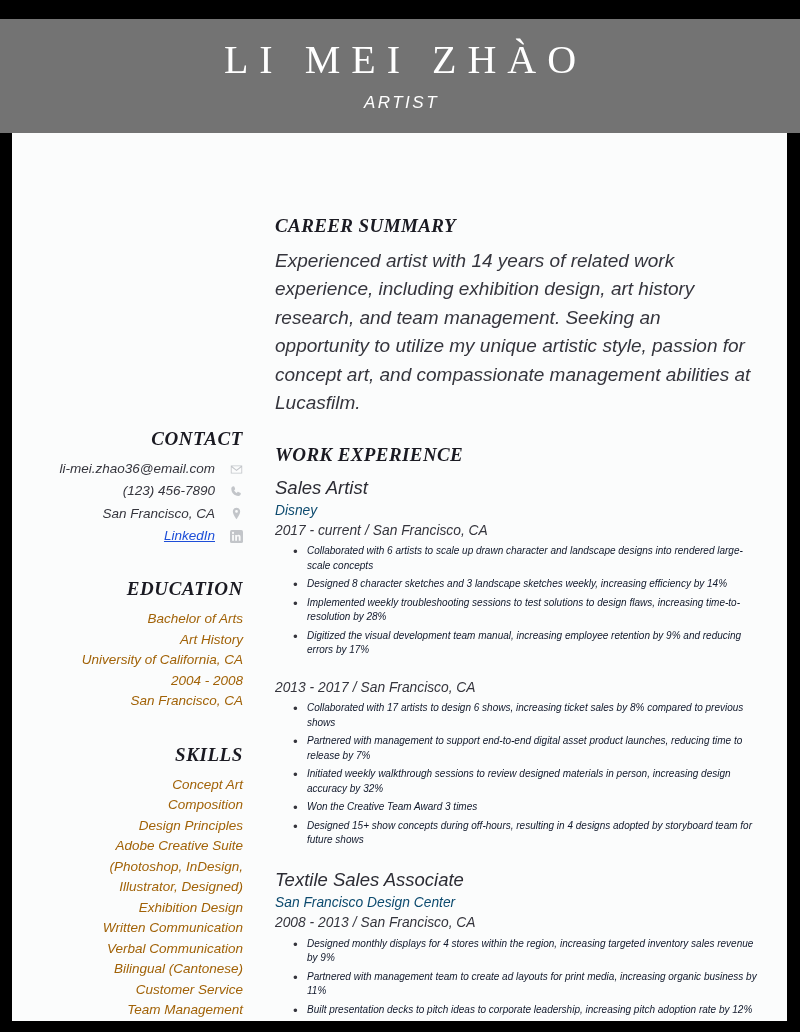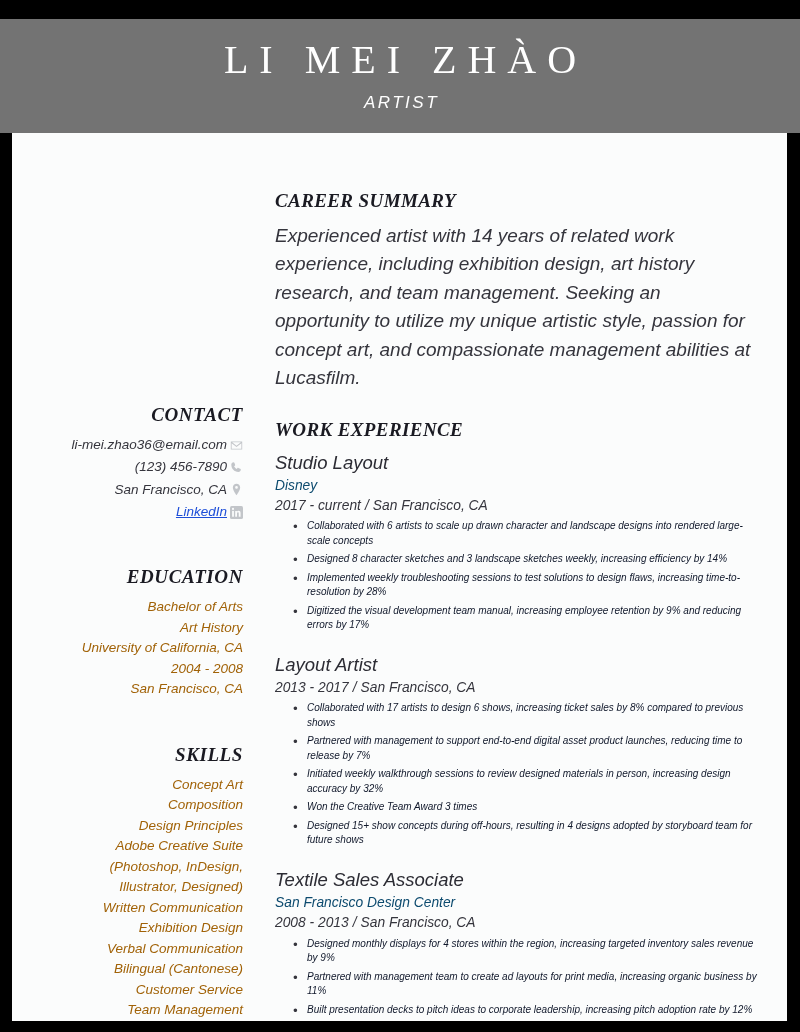--- a/index.html
+++ b/index.html
@@ -74,28 +74,28 @@
     text-align: right;
   }
   .side-heading {
     font-family: "Liberation Serif", serif;
     font-size: 19px;
     font-weight: 700;
     color: #1a1a22;
     letter-spacing: 0.6px;
     margin: 0 0 9px 0;
   }
-  .side-heading.spaced { margin-top: 44px; }
+  .side-heading.spaced { margin-top: 32px; }
 
   .contact-list { margin: 0; padding: 0; list-style: none; }
   .contact-row {
     display: flex;
     align-items: center;
     justify-content: flex-end;
-    gap: 3px;
+    gap: 15px;
     font-size: 13.5px;
     color: #35353d;
     line-height: 1.5;
     margin-bottom: 2px;
   }
   .contact-row .ctext { white-space: nowrap; }
   .contact-row a {
     color: #1d4ed8;
     text-decoration: underline;
   }
@@ -243,53 +243,52 @@
       </ul>
 
       <h2 class="side-heading spaced">SKILLS</h2>
       <ul class="plain-list">
         <li>Concept Art</li>
         <li>Composition</li>
         <li>Design Principles</li>
         <li>Adobe Creative Suite</li>
         <li>(Photoshop, InDesign,</li>
         <li>Illustrator, Designed)</li>
+        <li>Exhibition Design</li>
         <li>Written Communication</li>
-        <li>Exhibition Design</li>
         <li>Verbal Communication</li>
         <li>Bilingual (Cantonese)</li>
         <li>Customer Service</li>
         <li>Team Management</li>
       </ul>
 
     </aside>
 
     <section class="main">
 
       <h2 class="main-heading">CAREER SUMMARY</h2>
       <p class="summary-text">Experienced artist with 14 years of related work experience, including exhibition design, art history research, and team management. Seeking an opportunity to utilize my unique artistic style, passion for concept art, and compassionate management abilities at Lucasfilm.</p>
 
       <h2 class="main-heading">WORK EXPERIENCE</h2>
 
       <div class="exp-block">
-        <h3 class="exp-title">Studio Layout</h3>
+        <h3 class="exp-title">Sales Artist</h3>
         <div class="exp-company">Disney</div>
         <div class="exp-meta">
           <span>2017 - current</span><span class="sep">/</span><span>San Francisco, CA</span>
         </div>
         <ul class="bullets">
           <li>Collaborated with 6 artists to scale up drawn character and landscape designs into rendered large-scale concepts</li>
           <li>Designed 8 character sketches and 3 landscape sketches weekly, increasing efficiency by 14%</li>
           <li>Implemented weekly troubleshooting sessions to test solutions to design flaws, increasing time-to-resolution by 28%</li>
           <li>Digitized the visual development team manual, increasing employee retention by 9% and reducing errors by 17%</li>
         </ul>
       </div>
 
       <div class="exp-block">
-        <h3 class="exp-title">Layout Artist</h3>
         <div class="exp-meta">
           <span>2013 - 2017</span><span class="sep">/</span><span>San Francisco, CA</span>
         </div>
         <ul class="bullets">
           <li>Collaborated with 17 artists to design 6 shows, increasing ticket sales by 8% compared to previous shows</li>
           <li>Partnered with management to support end-to-end digital asset product launches, reducing time to release by 7%</li>
           <li>Initiated weekly walkthrough sessions to review designed materials in person, increasing design accuracy by 32%</li>
           <li>Won the Creative Team Award 3 times</li>
           <li>Designed 15+ show concepts during off-hours, resulting in 4 designs adopted by storyboard team for future shows</li>
         </ul>

